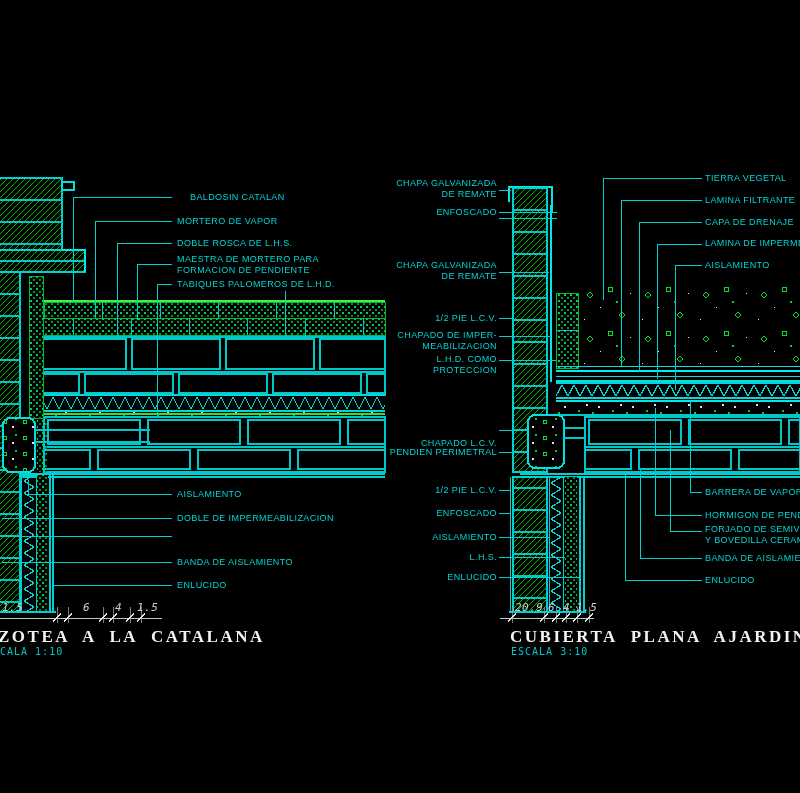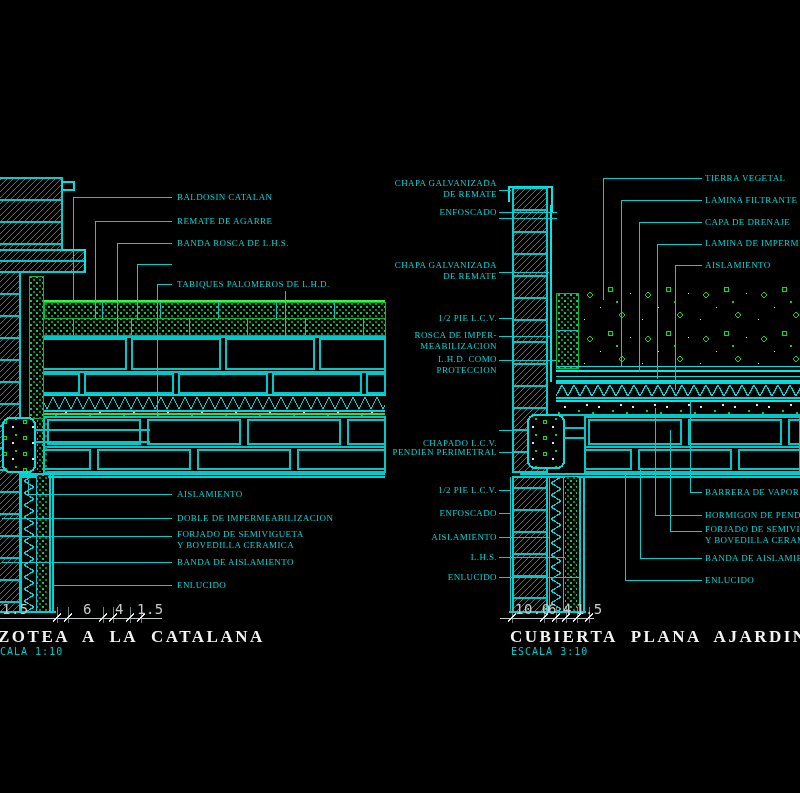--- a/index.html
+++ b/index.html
@@ -1,21 +1,21 @@
 <!DOCTYPE html>
 <html><head>
 <meta charset="utf-8">
 <style>
   html,body{margin:0;padding:0;background:#000;width:800px;height:793px;overflow:hidden;position:relative;}
   #stage{position:absolute;left:0;top:0;width:800px;height:793px;background:#000;overflow:hidden;}
   svg{position:absolute;left:0;top:0;}
-  .lbl{position:absolute;font-family:Liberation Serif, serif;font-size:9px;line-height:10.5px;
+  .lbl{position:absolute;font-family:Liberation Sans, sans-serif;font-size:9px;line-height:10.5px;
        color:#00d6d6;white-space:pre-line;letter-spacing:.4px;}
   .lbl.r{text-align:right;}
-  .dim{position:absolute;font-family:"DejaVu Sans Mono",monospace;font-size:14px;color:#c2cecc;letter-spacing:.5px;}
+  .dim{position:absolute;font-family:"DejaVu Sans Mono",monospace;font-size:11px;color:#c2cecc;letter-spacing:.5px;font-style:italic;}
   .title{position:absolute;font-family:"Liberation Serif",serif;font-weight:bold;font-size:17px;
          color:#f2f2f2;letter-spacing:2.5px;word-spacing:7px;white-space:nowrap;}
   .scale{position:absolute;font-family:"DejaVu Sans Mono",monospace;font-size:10px;color:#00c8c8;letter-spacing:1px;white-space:nowrap;}
 </style>
 </head>
 <body>
 
 <div id="stage">
 
 <svg width="800" height="793" viewBox="0 0 800 793" shape-rendering="crispEdges">
@@ -212,39 +212,39 @@
              M670 430V531 M670 531H702
              M640 470V558 M640 558H702
              M625 474V580 M625 580H702" stroke="#00cfcf" stroke-width="1" fill="none"></path>
 
     <path d="M500 618H594" stroke="#c0c8c8" stroke-width="1"></path>
     <path d="M512 607V623 M544 607V623 M556 607V623 M566 607V623 M577 607V623 M589 607V623" stroke="#8fa0a0" stroke-width="0.8"></path>
     <path d="M508 622l8 -9 M540 622l8 -9 M552 622l8 -9 M562 622l8 -9 M573 622l8 -9 M585 622l8 -9" stroke="#e8e8e8" stroke-width="1.3"></path>
   </g>
 </svg>
 
-<div class="lbl" style="left:177px;top:192px">BALDOSIN CATALAN</div>
-<div class="lbl" style="left:177px;top:216px">REMATE DE AGARRE</div>
-<div class="lbl" style="left:177px;top:238px">BANDA ROSCA DE L.H.S.</div>
+<div class="lbl" style="left:190px;top:192px">BALDOSIN CATALAN</div>
+<div class="lbl" style="left:177px;top:216px">MORTERO DE VAPOR</div>
+<div class="lbl" style="left:177px;top:238px">DOBLE ROSCA DE L.H.S.</div>
+<div class="lbl" style="left:177px;top:254px">MAESTRA DE MORTERO PARA
+FORMACION DE PENDIENTE</div>
 <div class="lbl" style="left:177px;top:279px">TABIQUES PALOMEROS DE L.H.D.</div>
 
 <div class="lbl" style="left:177px;top:489px">AISLAMIENTO</div>
 <div class="lbl" style="left:177px;top:513px">DOBLE DE IMPERMEABILIZACION</div>
-<div class="lbl" style="left:177px;top:529px">FORJADO DE SEMIVIGUETA
-Y BOVEDILLA CERAMICA</div>
 <div class="lbl" style="left:177px;top:557px">BANDA DE AISLAMIENTO</div>
 <div class="lbl" style="left:177px;top:580px">ENLUCIDO</div>
 
 <div class="lbl r" style="right:303px;top:178px">CHAPA GALVANIZADA
 DE REMATE</div>
 <div class="lbl r" style="right:303px;top:207px">ENFOSCADO</div>
 <div class="lbl r" style="right:303px;top:260px">CHAPA GALVANIZADA
 DE REMATE</div>
 <div class="lbl r" style="right:303px;top:313px">1/2 PIE L.C.V.</div>
-<div class="lbl r" style="right:303px;top:330px">ROSCA DE IMPER-
+<div class="lbl r" style="right:303px;top:330px">CHAPADO DE IMPER-
 MEABILIZACION</div>
 <div class="lbl r" style="right:303px;top:354px">L.H.D. COMO
 PROTECCION</div>
 <div class="lbl r" style="right:303px;top:438px">CHAPADO L.C.V.</div>
 <div class="lbl r" style="right:303px;top:447px">PENDIEN PERIMETRAL</div>
 <div class="lbl r" style="right:303px;top:485px">1/2 PIE L.C.V.</div>
 <div class="lbl r" style="right:303px;top:508px">ENFOSCADO</div>
 <div class="lbl r" style="right:303px;top:532px">AISLAMIENTO</div>
 <div class="lbl r" style="right:303px;top:552px">L.H.S.</div>
 <div class="lbl r" style="right:303px;top:572px">ENLUCIDO</div>
@@ -259,21 +259,21 @@
 <div class="lbl" style="left:705px;top:524px;width:130px">FORJADO DE SEMIVIGUE
 Y BOVEDILLA CERAMICA</div>
 <div class="lbl" style="left:705px;top:553px;width:130px">BANDA DE AISLAMIENTO</div>
 <div class="lbl" style="left:705px;top:575px;width:120px">ENLUCIDO</div>
 
 <div class="dim" style="left:2px;top:601px">1.5</div>
 <div class="dim" style="left:83px;top:601px">6</div>
 <div class="dim" style="left:115px;top:601px">4</div>
 <div class="dim" style="left:137px;top:601px">1.5</div>
 
-<div class="dim" style="left:515px;top:601px">10.0</div>
+<div class="dim" style="left:515px;top:601px">20.9</div>
 <div class="dim" style="left:548px;top:601px">6</div>
 <div class="dim" style="left:563px;top:601px">4</div>
 <div class="dim" style="left:576px;top:601px">1.5</div>
 
 <div class="title" style="left:-2px;top:627px">ZOTEA A LA CATALANA</div>
 <div class="scale" style="left:0px;top:646px">CALA 1:10</div>
 <div class="title" style="left:510px;top:627px">CUBIERTA PLANA AJARDINADA</div>
 <div class="scale" style="left:511px;top:646px">ESCALA 3:10</div>
 
 </div>

